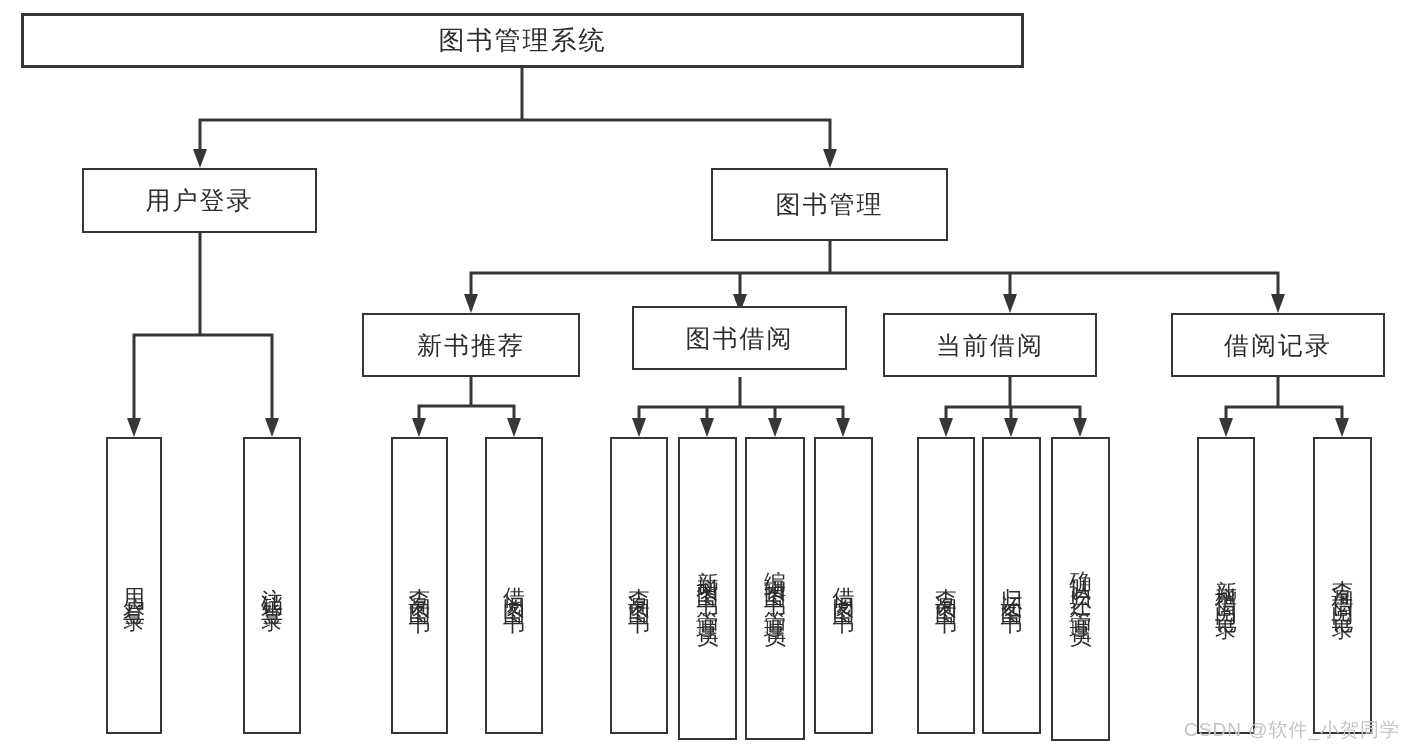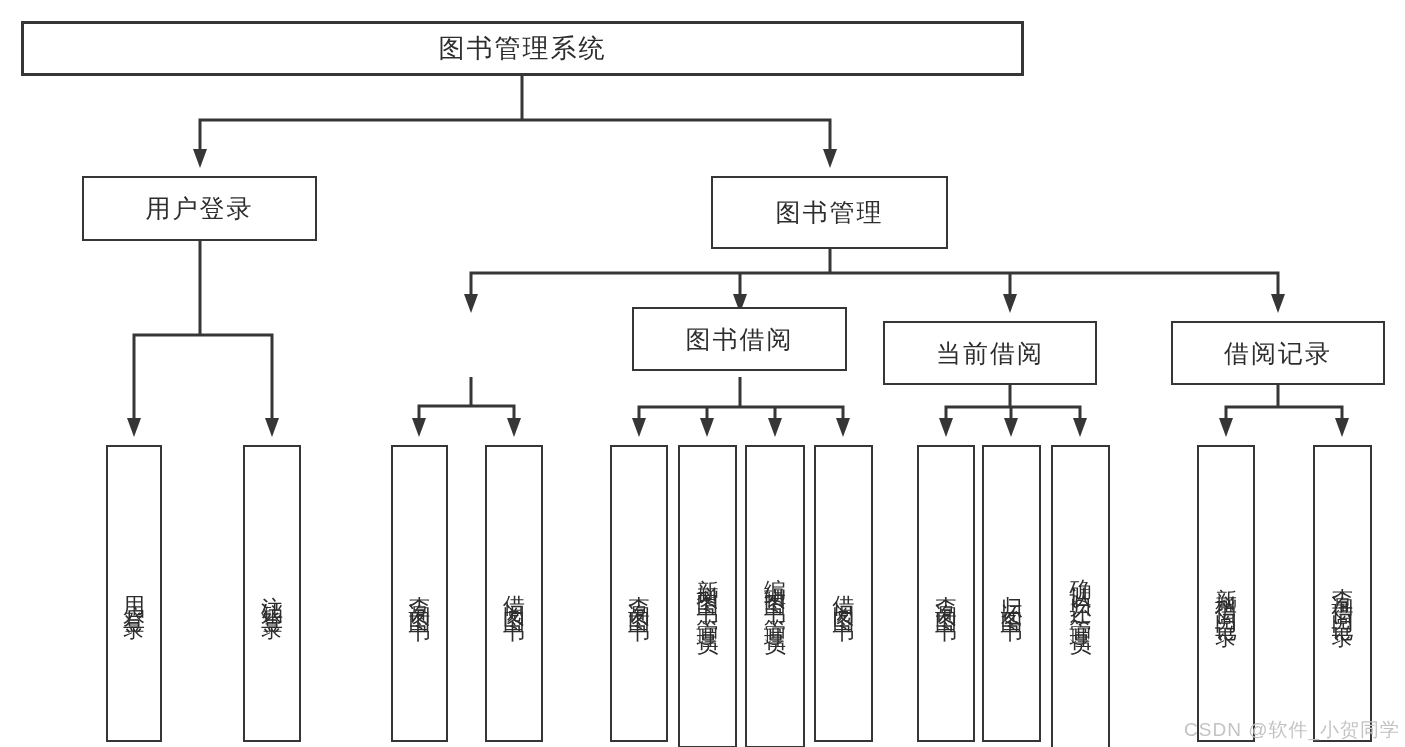--- a/index.html
+++ b/index.html
@@ -14,21 +14,20 @@
   .box{
     position:absolute;
     box-sizing:border-box;
     background:#ffffff;
     border:2px solid #363636;
     color:#2d2d2d;
     display:flex;
     align-items:center;
     justify-content:center;
     z-index:2;
-    margin-top:8px;
   }
   .h{font-size:25px;letter-spacing:2px;}
   .root{border-width:3px;font-size:26px;}
   .v{
     writing-mode:vertical-rl;
     text-orientation:mixed;
     font-size:22px;
     letter-spacing:8px;
     line-height:1;
   }
@@ -103,21 +102,22 @@
       <polygon points="1219,418 1233,418 1226,437"></polygon>
       <polygon points="1335,418 1349,418 1342,437"></polygon>
     </g>
   </svg>
 
   <div class="box h root" style="left:21px;top:13px;width:1003px;height:55px">图书管理系统</div>
 
   <div class="box h" style="left:82px;top:168px;width:235px;height:65px">用户登录</div>
   <div class="box h" style="left:711px;top:168px;width:237px;height:73px">图书管理</div>
 
-  <div class="box h" style="left:632px;top:299px;width:215px;height:64px">图书借阅</div>
+  <div class="box h" style="left:362px;top:313px;width:218px;height:64px">新书推荐</div>
+  <div class="box h" style="left:632px;top:306px;width:215px;height:64px">图书借阅</div>
   <div class="box h" style="left:883px;top:313px;width:214px;height:64px">当前借阅</div>
   <div class="box h" style="left:1171px;top:313px;width:214px;height:64px">借阅记录</div>
 
   <div class="box v" style="left:106px;top:437px;width:56px;height:297px">用户登录</div>
   <div class="box v" style="left:243px;top:437px;width:58px;height:297px">注销登录</div>
 
   <div class="box v" style="left:391px;top:437px;width:57px;height:297px">查询图书</div>
   <div class="box v" style="left:485px;top:437px;width:58px;height:297px">借阅图书</div>
 
   <div class="box v" style="left:610px;top:437px;width:58px;height:297px">查询图书</div>

